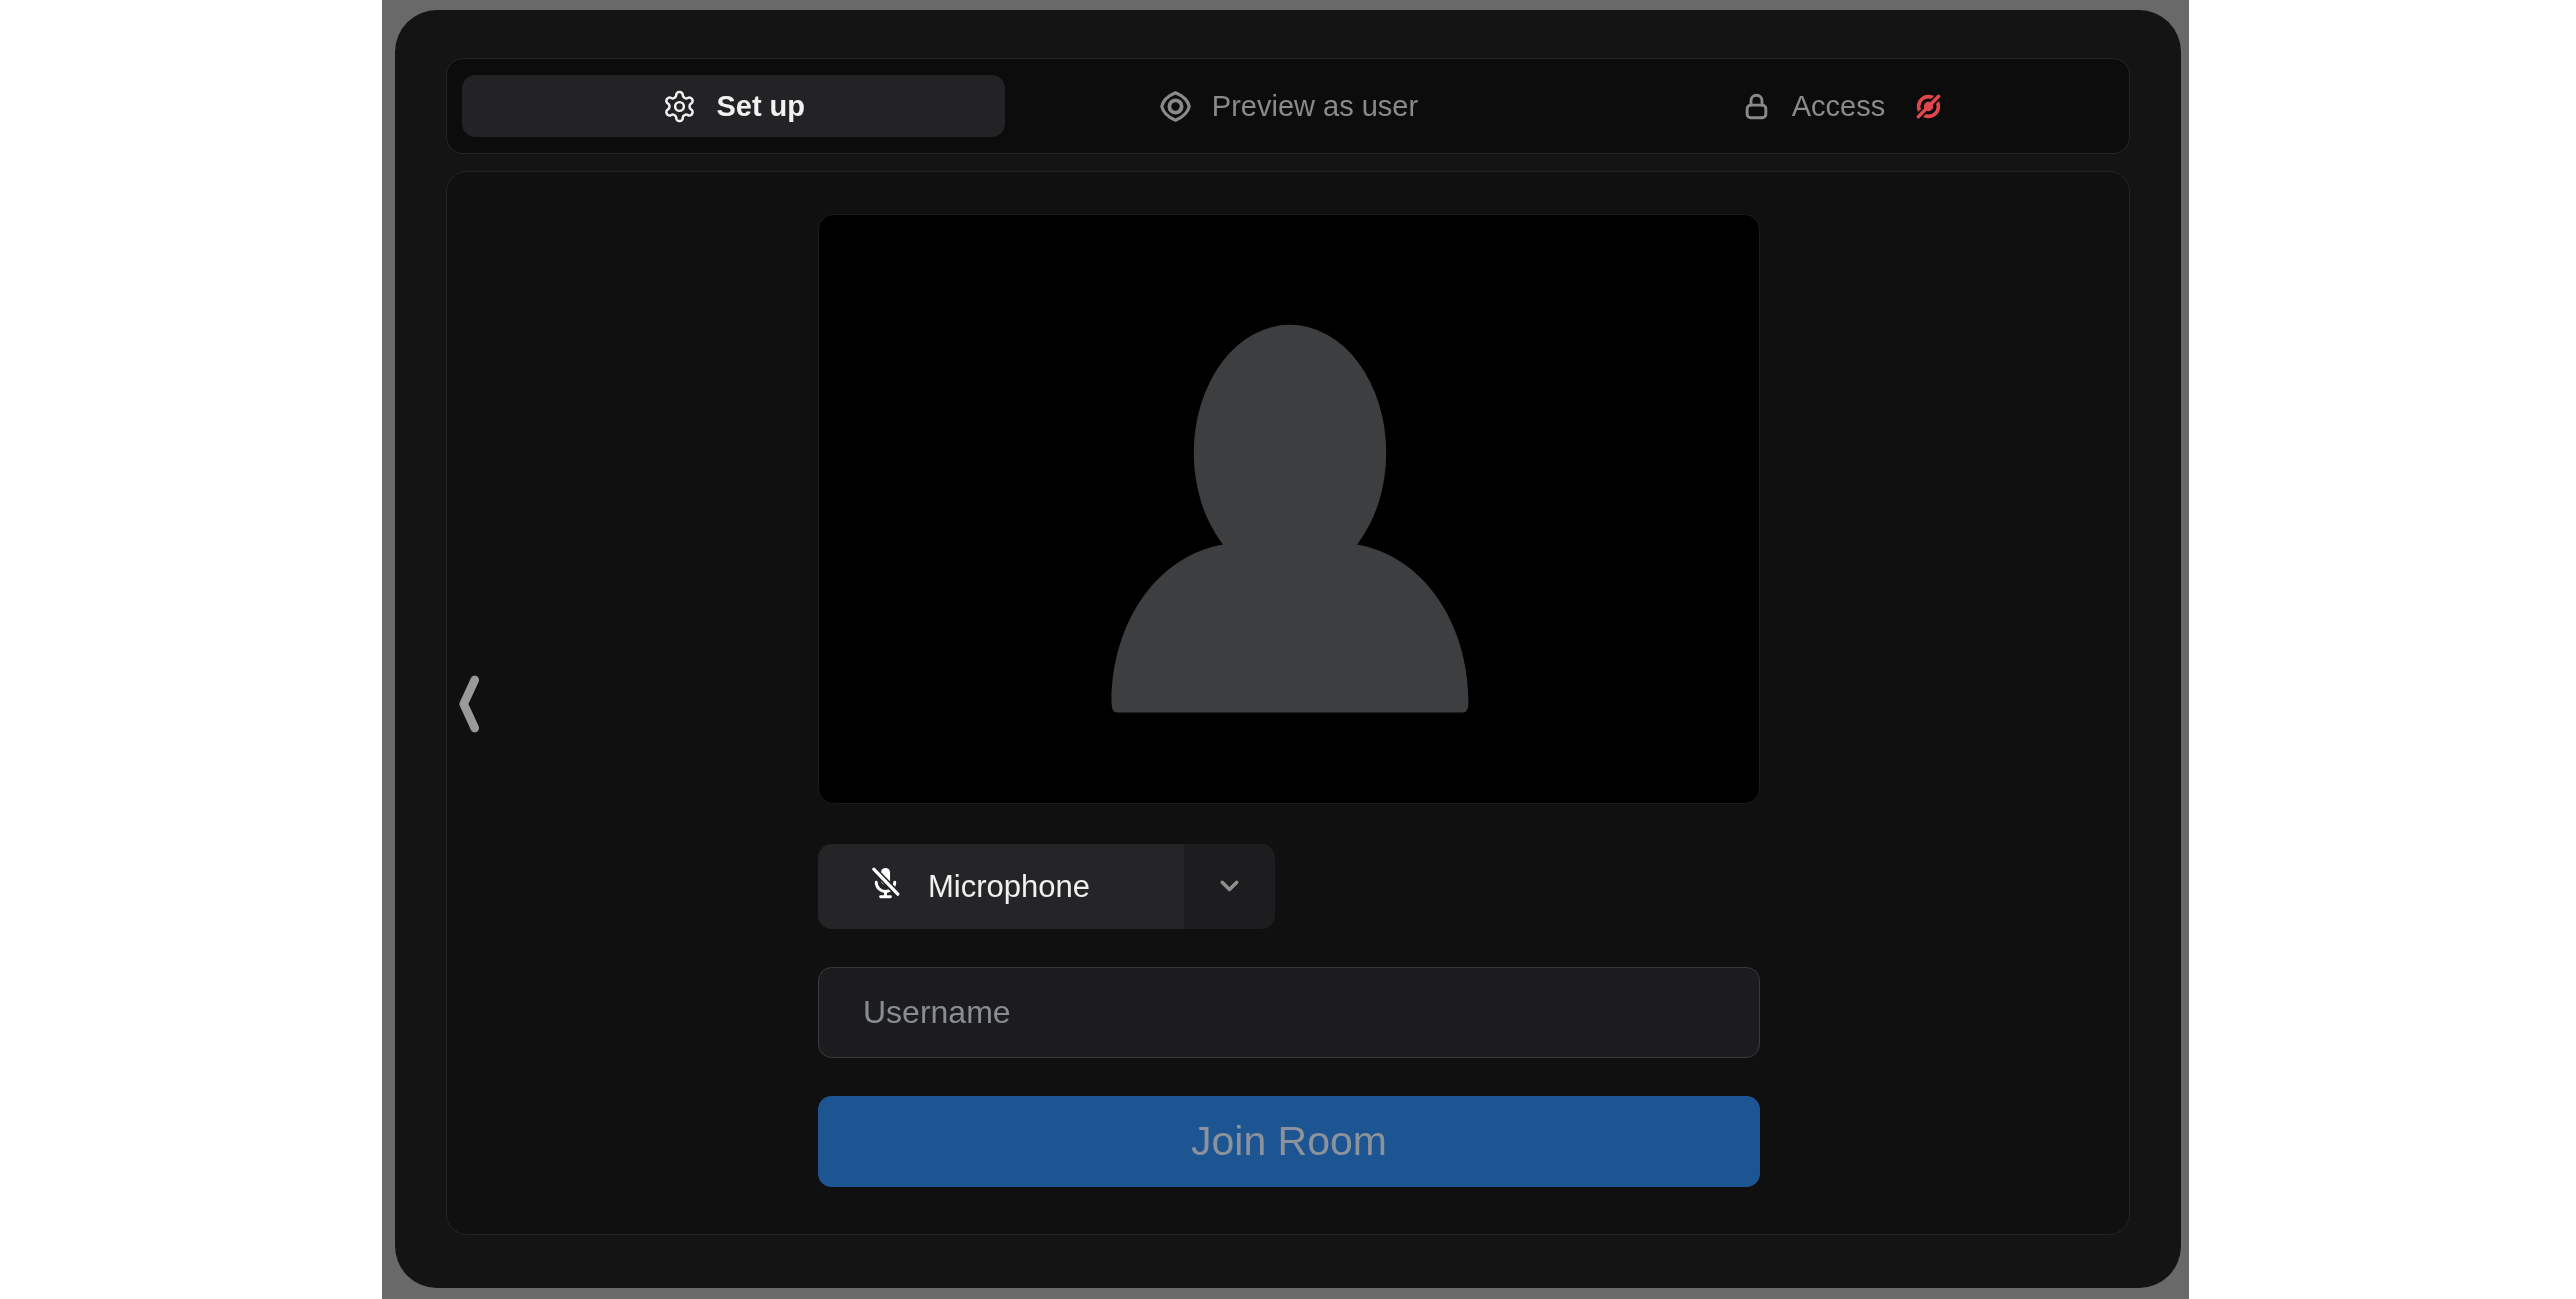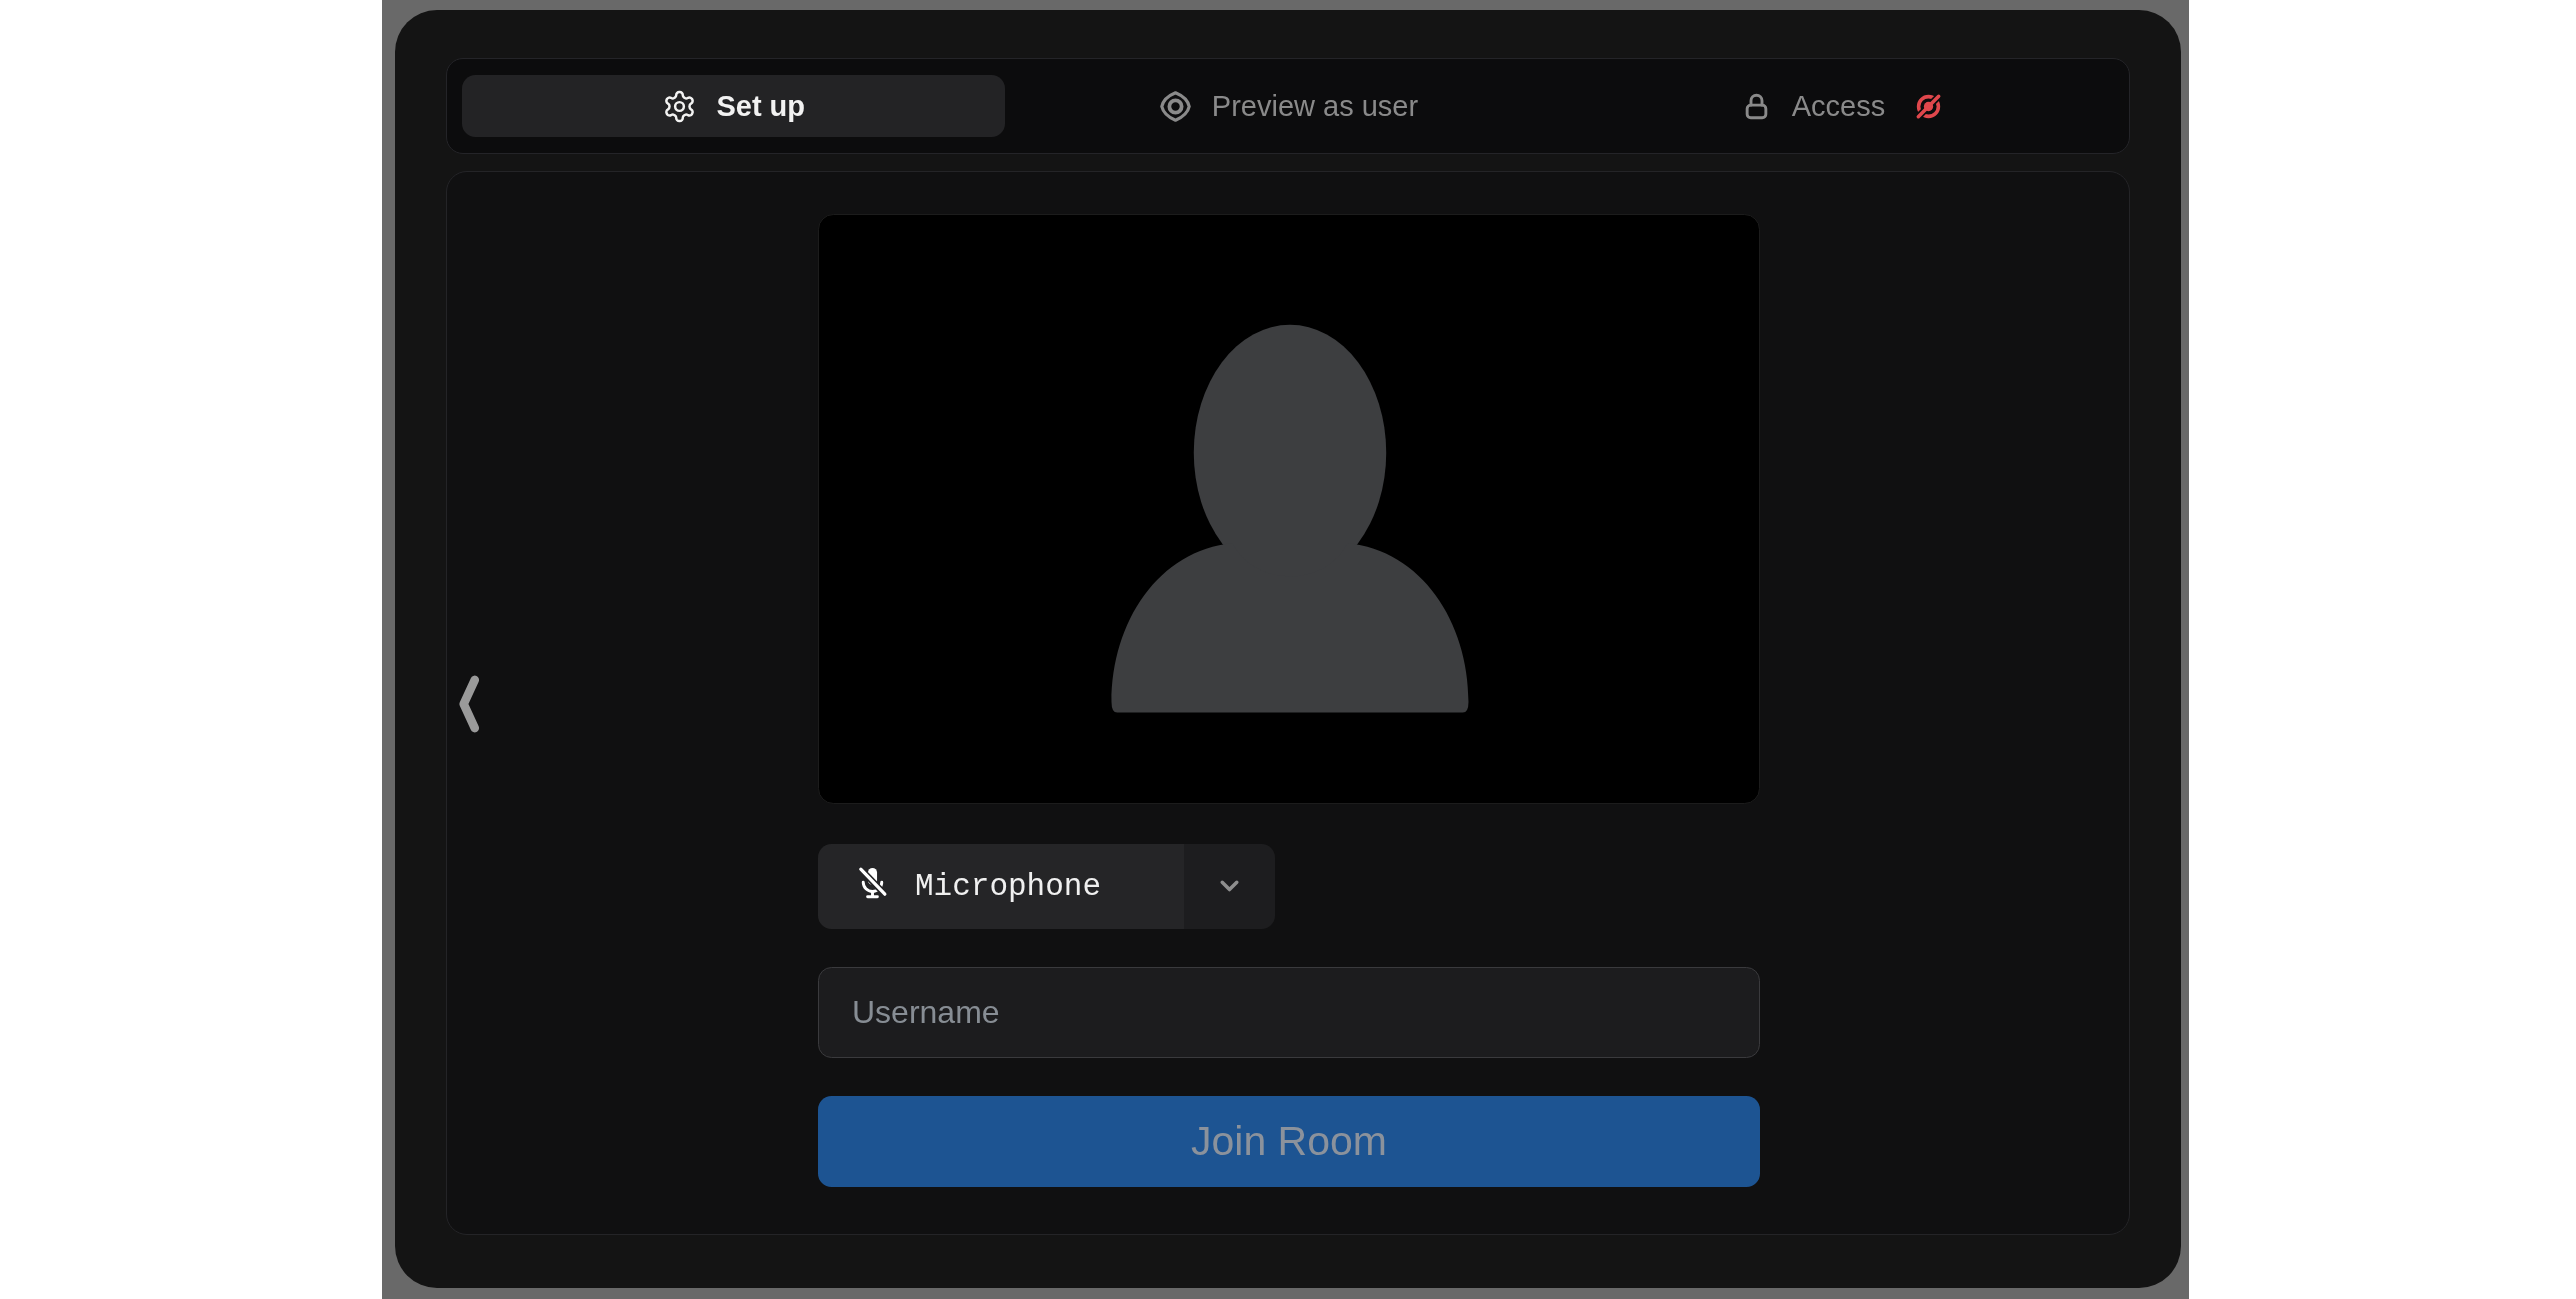--- a/index.html
+++ b/index.html
@@ -31,28 +31,28 @@
 
   .content { position: absolute; left: 371px; top: 42px; width: 942px; }
 
   .video { width: 942px; height: 590px; background: #000000; border: 1px solid #1c1c1c;
            border-radius: 15.4px; overflow: hidden; }
   .video svg { display: block; }
 
   .devrow { margin-top: 40px; display: flex; justify-content: space-between; }
   .devgroup { width: 457px; height: 85px; border-radius: 13.5px; overflow: hidden; display: flex; }
   .devmain { flex: 1; background: #252527; display: flex; align-items: center; gap: 23px;
-             padding-left: 35px; color: #f0f0f0; font-size: 31px; font-weight: 500;
-             border: none; cursor: pointer; font-family: Liberation Mono, monospace; }
+             padding-left: 48px; color: #f0f0f0; font-size: 31px; font-weight: 500;
+             border: none; cursor: pointer; font-family: Liberation Sans, sans-serif; }
   .devchev { width: 91px; background: #1d1d1f; display: flex; align-items: center;
              justify-content: center; border: none; cursor: pointer; }
 
   .username { display: block; margin-top: 38px; width: 942px; height: 91px;
               background: #1c1c1e; border: 1.9px solid #3a3a3d; border-radius: 13.5px;
-              color: #e8e8e8; font-size: 32px; padding: 0 33px; outline: none;
+              color: #e8e8e8; font-size: 32px; padding: 0 44px; outline: none;
               font-family: inherit; }
   .username::placeholder { color: #878d94; }
 
   .join { display: block; margin-top: 38px; width: 942px; height: 91px;
           background: #1d5492; border: none; border-radius: 13.5px; color: #8b929c;
           font-size: 41px; font-weight: 500; cursor: pointer; font-family: inherit; }
 </style>
 </head>
 <body>
 

